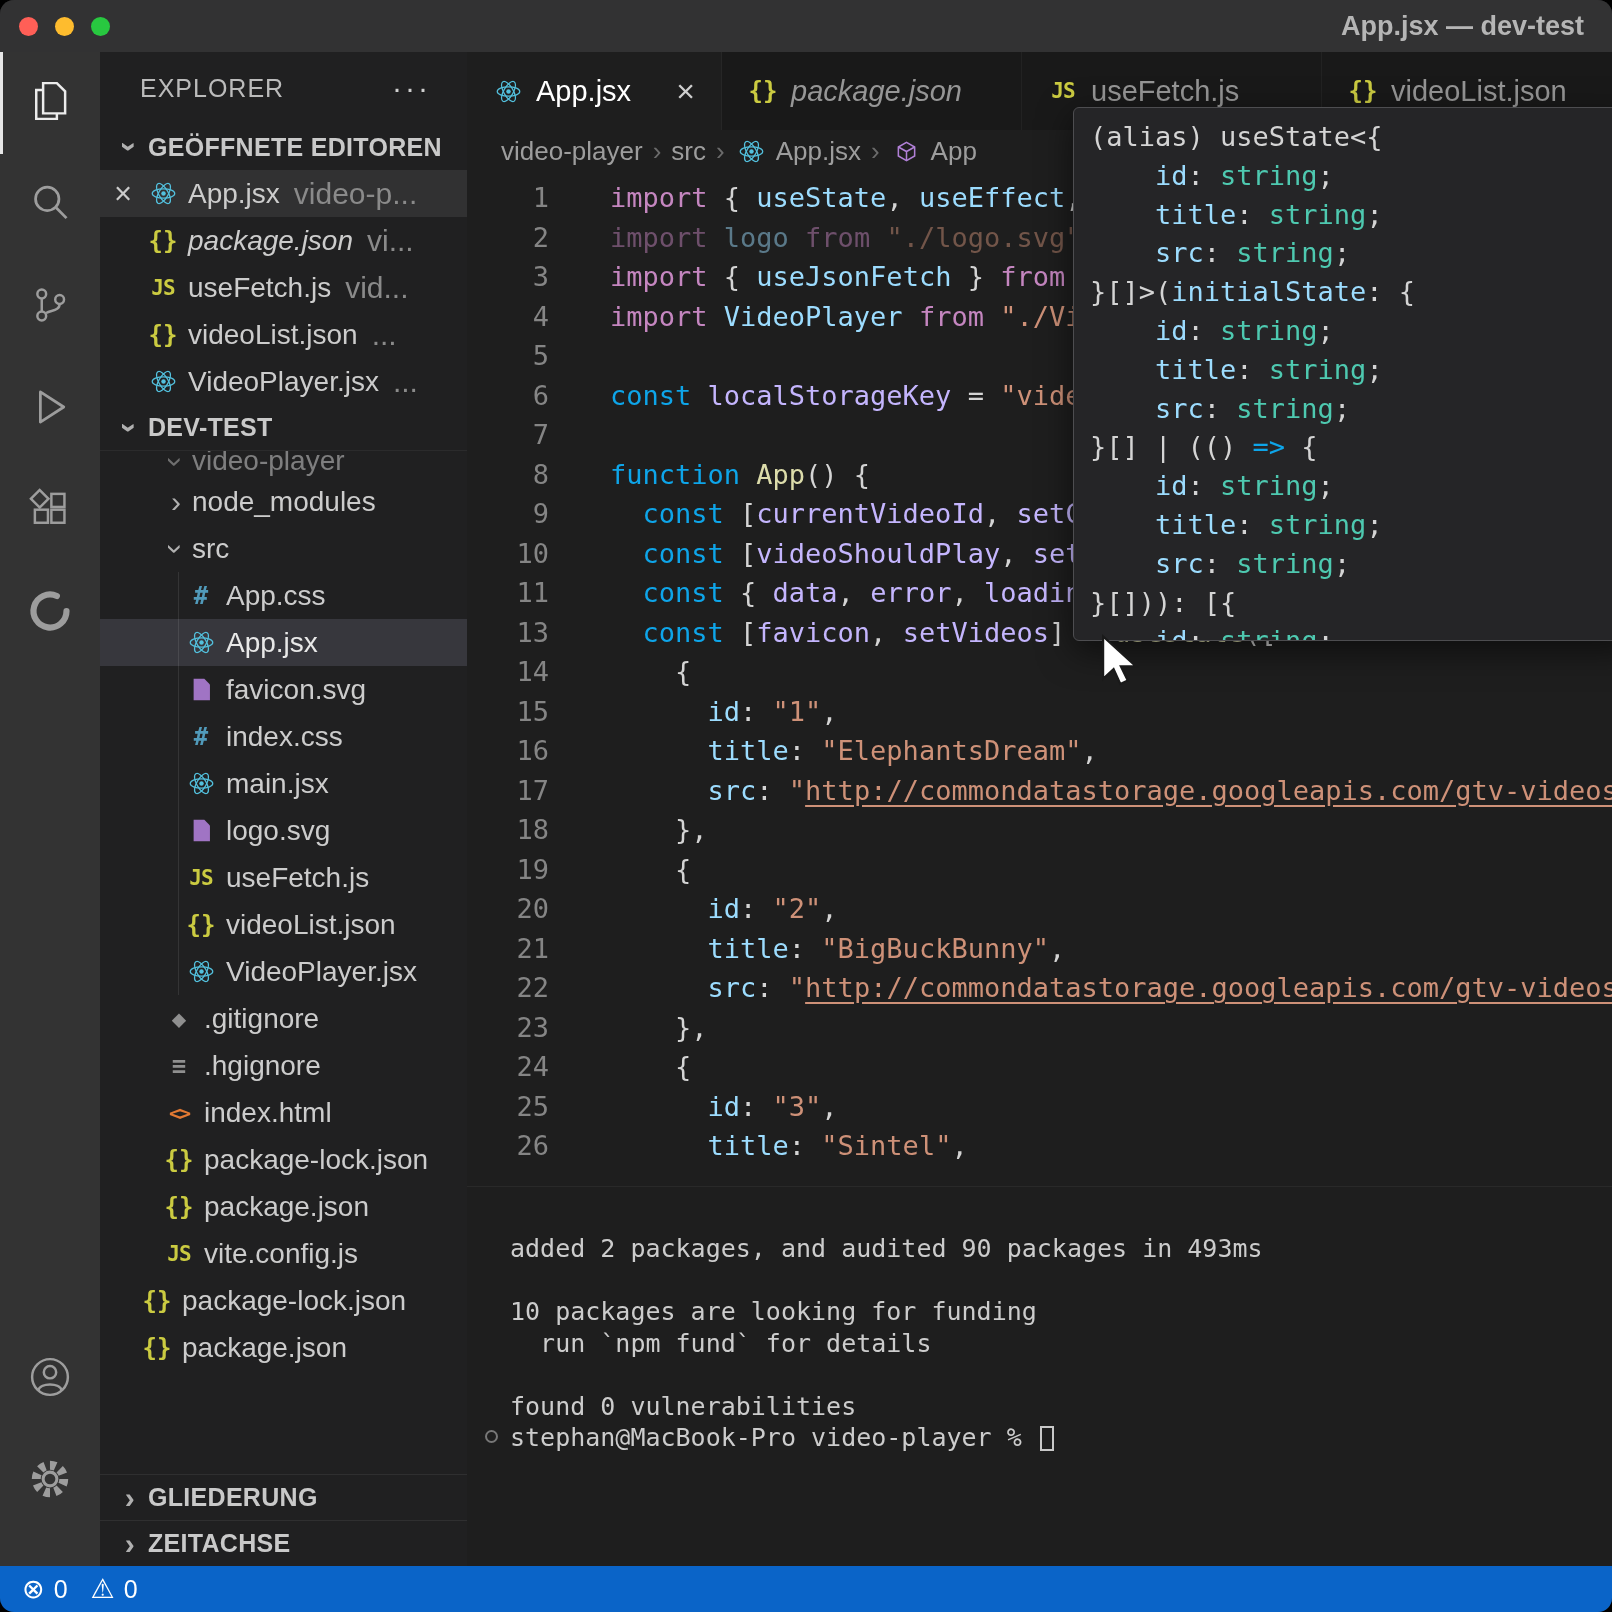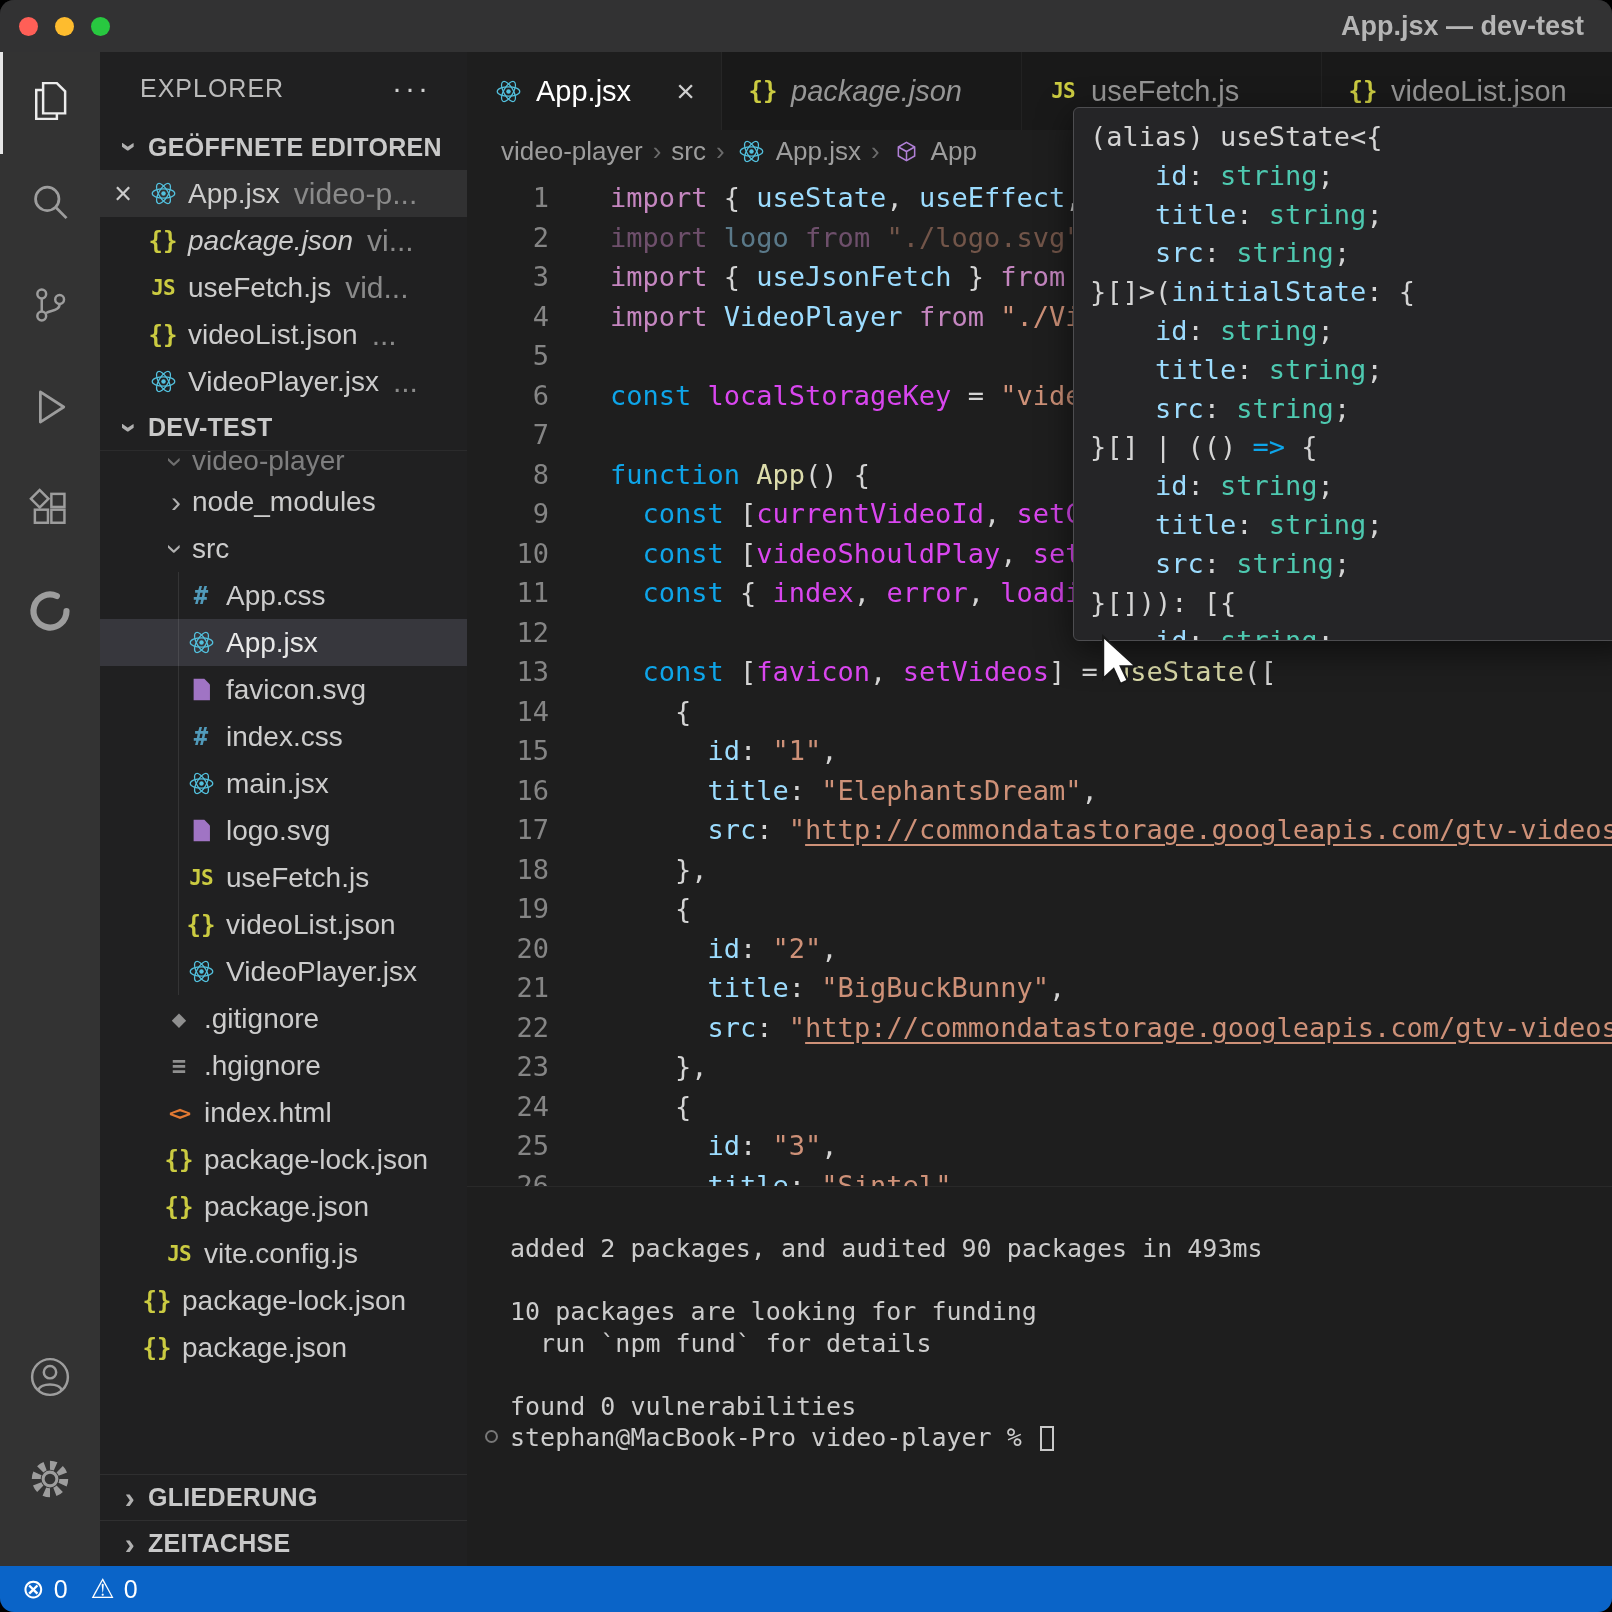--- a/index.html
+++ b/index.html
@@ -67,21 +67,21 @@
   .breadcrumb { flex:0 0 42px; background:#1e1e1e; display:flex; align-items:center; padding-left:34px; font-size:26px; color:#9d9d9d; gap:8px; }
   .bc-sep { color:#6b6b6b; margin:0 2px; }
   .bc-item { display:flex; align-items:center; gap:7px; cursor:pointer; }
 
   .code-area { flex:1; background:#1e1e1e; overflow:hidden; padding-top:6px; font-family:"DejaVu Sans Mono",monospace; font-size:27px; }
   .code-line { display:flex; height:39.5px; line-height:39.5px; }
   .ln { flex:0 0 110px; width:110px; text-align:right; padding-right:28px; color:#858585; }
   .lc { white-space:pre; margin-left:33px; }
   .code-line.dim .lc { opacity:.48; }
 
-  .c-kw{color:#C586C0} .c-st{color:#0ea5e9} .c-var{color:#9CDCFE} .c-cvar{color:#d946ef}
+  .c-kw{color:#C586C0} .c-st{color:#0ea5e9} .c-var{color:#9CDCFE} .c-cvar{color:#c4b5fd}
   .c-fn{color:#DCDCAA} .c-str{color:#CE9178} .c-pn{color:#D4D4D4} .c-ty{color:#4EC9B0}
   .c-link{color:#CE9178; text-decoration:underline; text-underline-offset:5px;}
 
   
   .panel { flex:0 0 380px; background:#1e1e1e; border-top:1px solid rgba(255,255,255,.05); overflow:hidden; }
   .panel-tabs { height:62px; display:flex; align-items:stretch; gap:52px; padding-left:43px; font-size:25px; letter-spacing:.8px; color:#9a9a9a; }
   .ptab { display:flex; align-items:center; border-bottom:2px solid transparent; cursor:pointer; }
   .ptab.active { color:#e8e8e8; border-bottom-color:#e8e8e8; }
   .terminal { padding:46px 0 0 43px; font-family:"DejaVu Sans Mono",monospace; font-size:25px; line-height:31.5px; color:#cccccc; }
   .term-line { white-space:pre; height:31.5px; position:relative; }
@@ -517,25 +517,21 @@
           <div class="code-line">
             <span class="ln">9</span>
             <span class="lc"><span class="c-pn">  </span><span class="c-st">const</span><span class="c-pn"> [</span><span class="c-cvar">currentVideoId</span><span class="c-pn">, </span><span class="c-cvar">setCu</span></span>
           </div>
           <div class="code-line">
             <span class="ln">10</span>
             <span class="lc"><span class="c-pn">  </span><span class="c-st">const</span><span class="c-pn"> [</span><span class="c-cvar">videoShouldPlay</span><span class="c-pn">, </span><span class="c-cvar">setV</span></span>
           </div>
           <div class="code-line">
             <span class="ln">11</span>
-            <span class="lc"><span class="c-pn">  </span><span class="c-st">const</span><span class="c-pn"> { </span><span class="c-cvar">index</span><span class="c-pn">, </span><span class="c-cvar">error</span><span class="c-pn">, </span><span class="c-cvar">loading</span></span>
-          </div>
-          <div class="code-line">
-            <span class="ln">12</span>
-            <span class="lc"></span>
+            <span class="lc"><span class="c-pn">  </span><span class="c-st">const</span><span class="c-pn"> { </span><span class="c-cvar">data</span><span class="c-pn">, </span><span class="c-cvar">error</span><span class="c-pn">, </span><span class="c-cvar">loading</span></span>
           </div>
           <div class="code-line">
             <span class="ln">13</span>
             <span class="lc"><span class="c-pn">  </span><span class="c-st">const</span><span class="c-pn"> [</span><span class="c-cvar">favicon</span><span class="c-pn">, </span><span class="c-cvar">setVideos</span><span class="c-pn">] = </span><span class="c-fn">useState</span><span class="c-pn">([</span></span>
           </div>
           <div class="code-line">
             <span class="ln">14</span>
             <span class="lc"><span class="c-pn">    {</span></span>
           </div>
           <div class="code-line">

